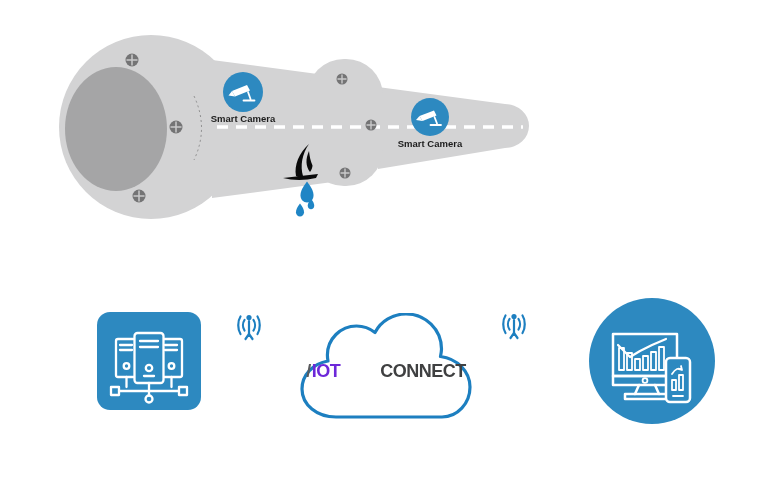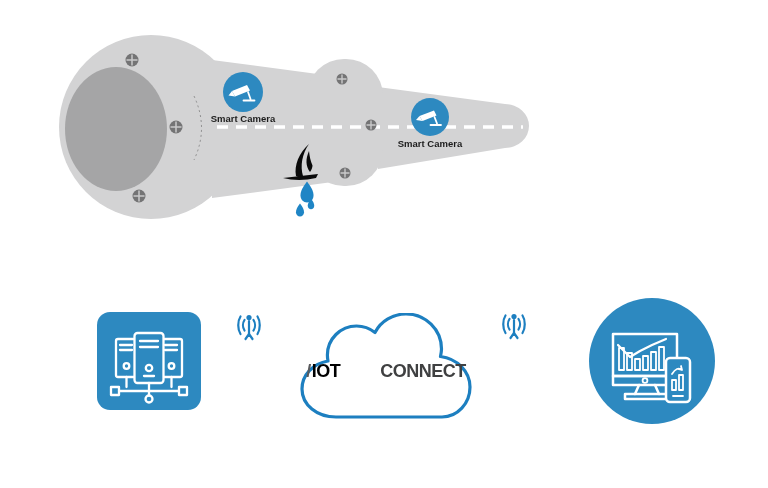--- a/index.html
+++ b/index.html
@@ -12,21 +12,21 @@
   .server-svg{left:97px;top:312px;}
   .wireless-1{left:235px;top:308px;}
   .wireless-2{left:500px;top:307px;}
   .cloud-svg{left:289px;top:313px;}
   .monitor-svg{left:589px;top:298px;}
   .cloud-logo{position:absolute;left:289px;top:313px;width:194px;height:116px;
               display:flex;align-items:center;justify-content:center;
               font-weight:bold;font-size:18px;letter-spacing:-0.5px;line-height:1;
               pointer-events:none;}
   .logo-slash{color:#595a5c;padding-right:1px;}
-  .logo-iot{color:#000000;}
+  .logo-iot{color:#6d28d9;}
   .logo-connect{color:#3f4041;margin-left:40px;}
 </style>
 </head>
 <body>
 
 <div class="canvas">
 
   <svg class="pipe-svg" width="768" height="250" viewBox="0 0 768 250">
 
     <polygon points="212,60 340,77 340,181 212,198" fill="#d3d3d4"></polygon>

